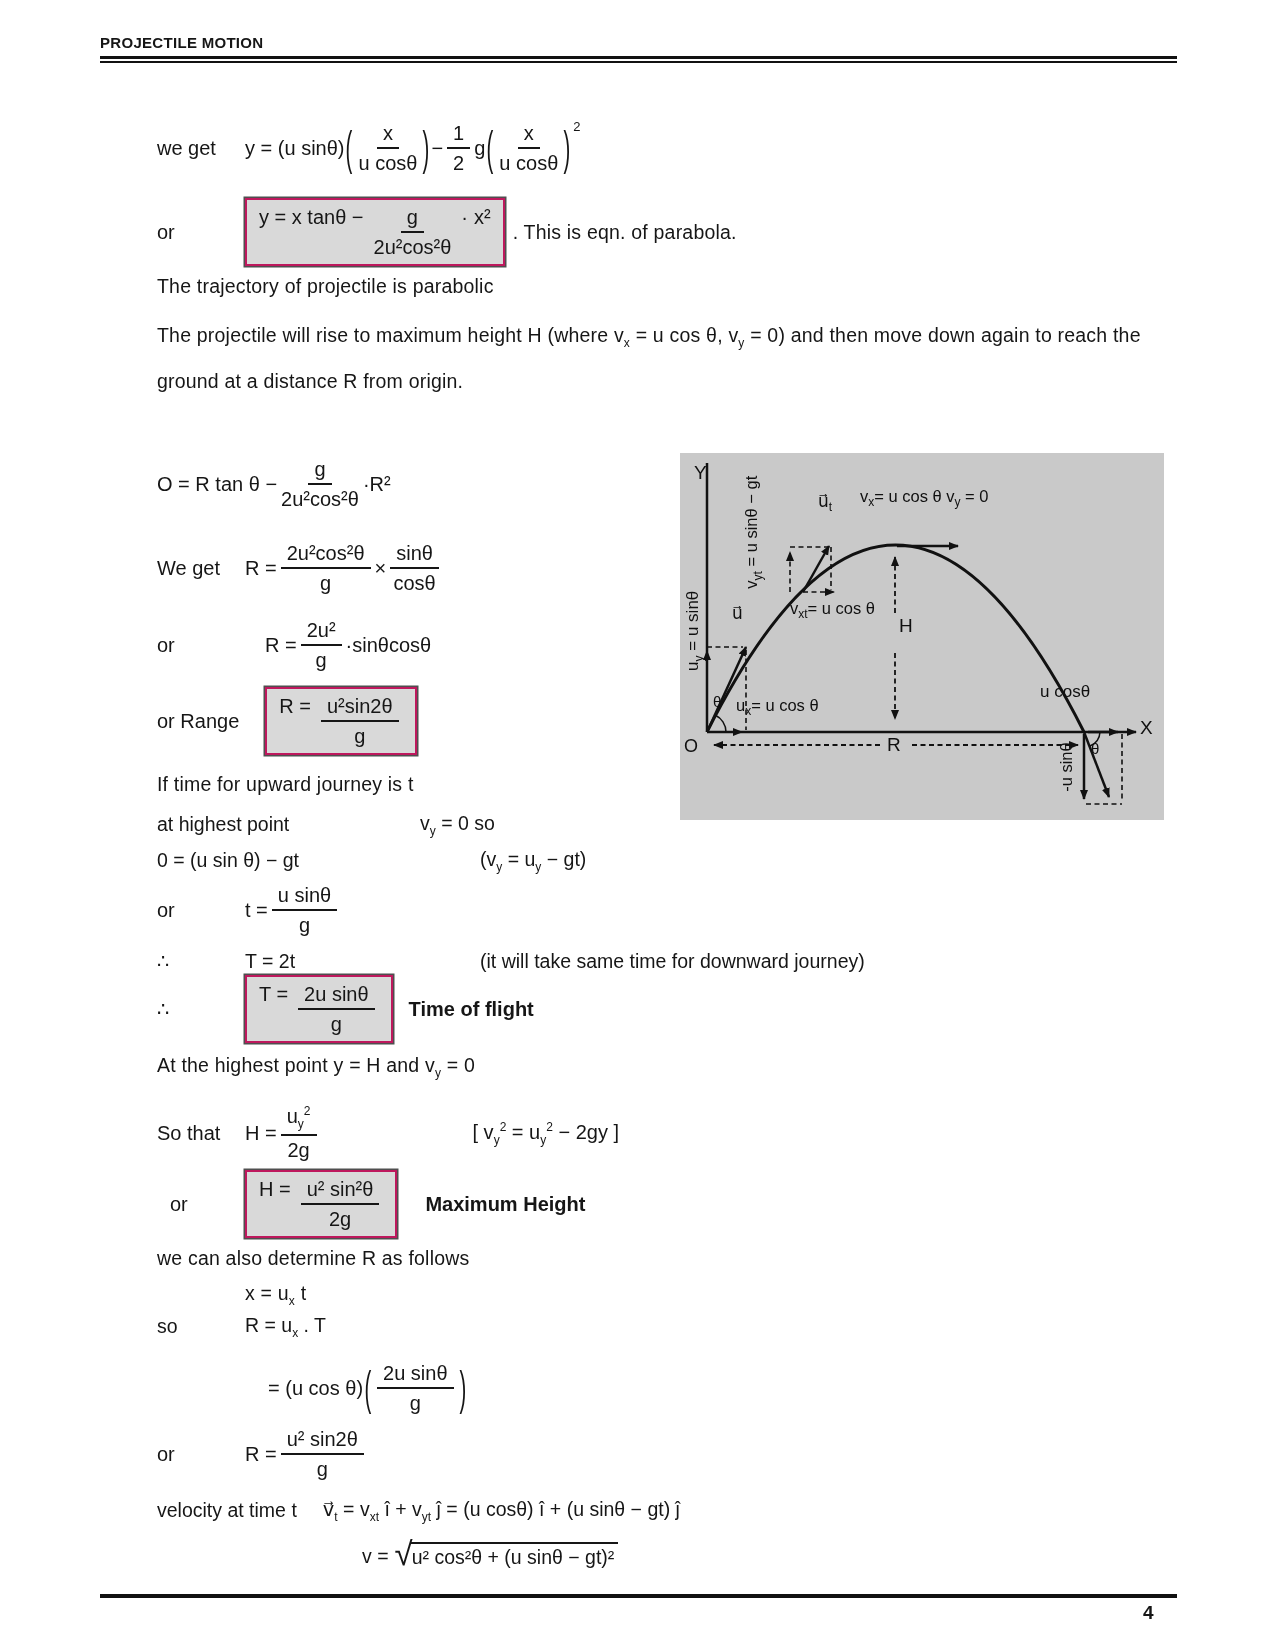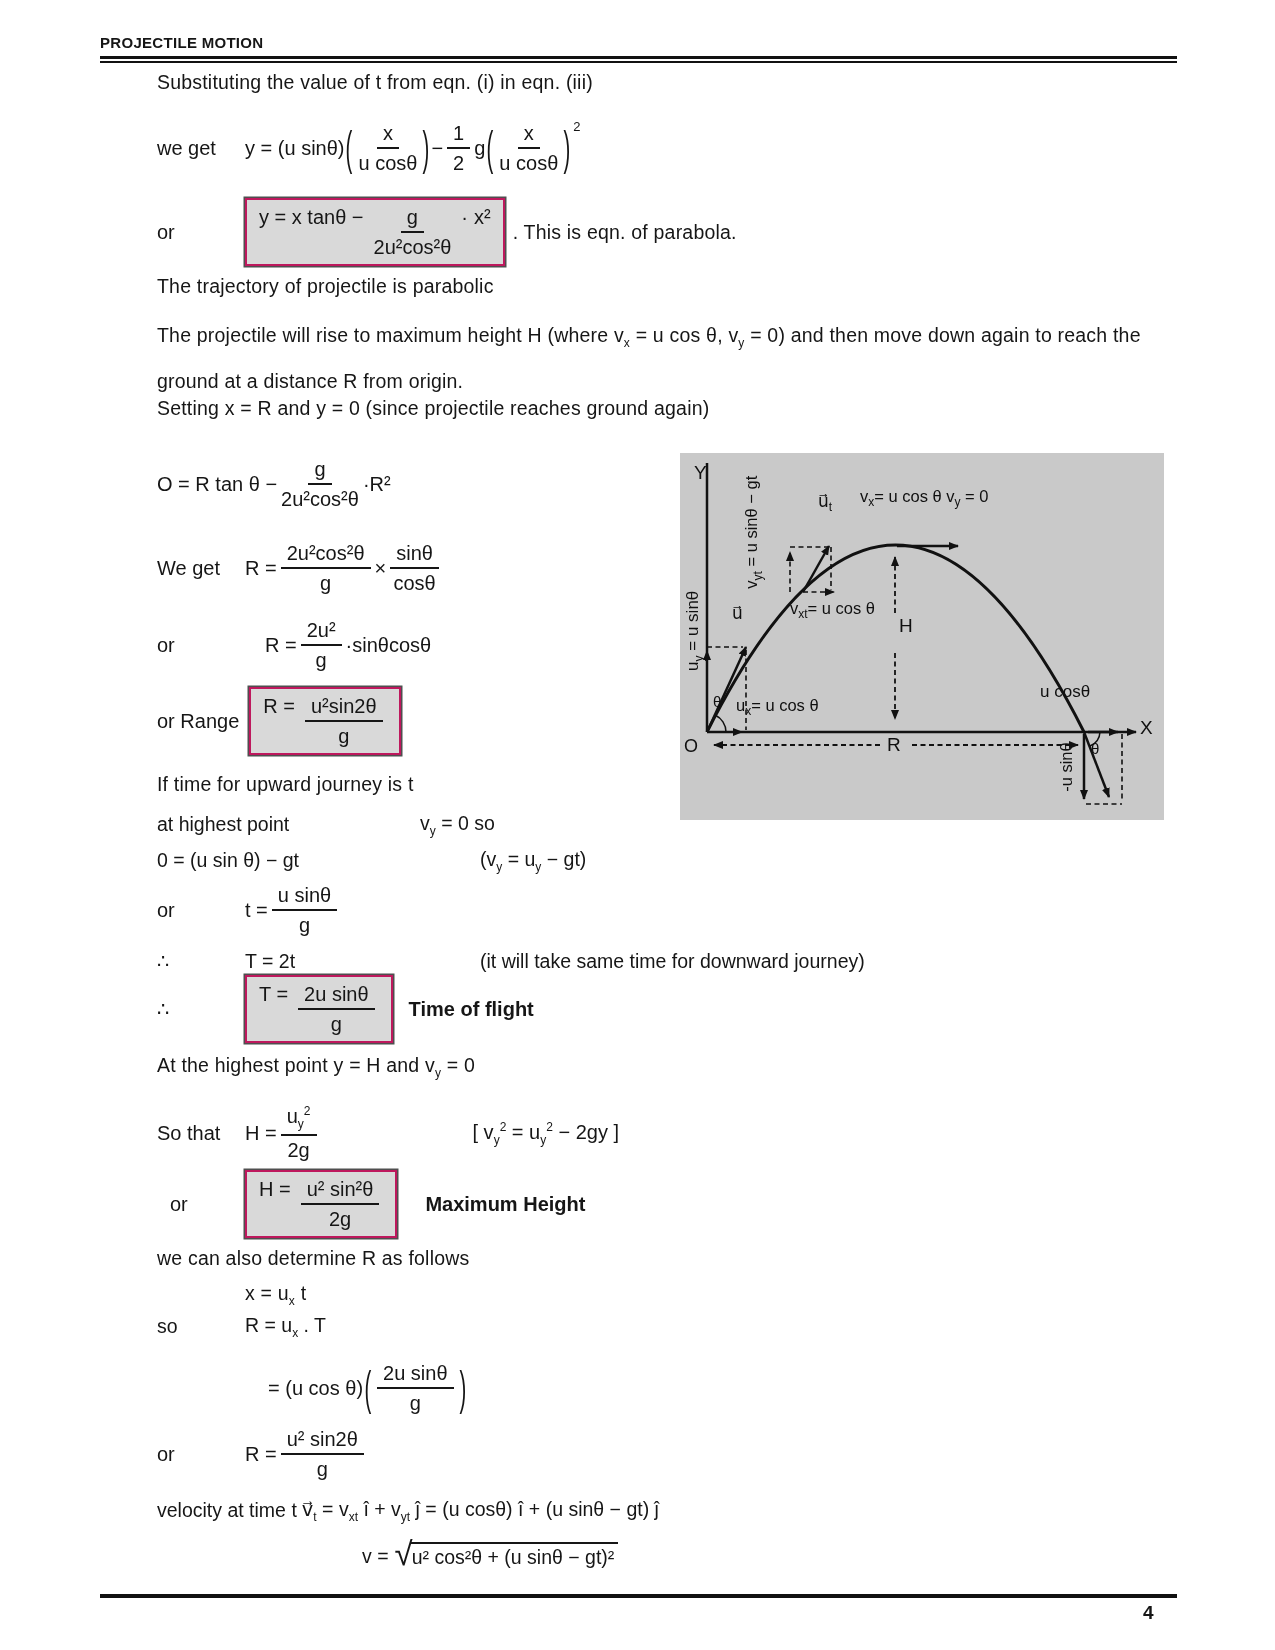--- a/index.html
+++ b/index.html
@@ -33,21 +33,20 @@
 </style>
 </head>
 <body>
 
 <div class="page">
 
   <div class="abs" style="left:100px;top:34px;font-size:15px;font-weight:bold;letter-spacing:.3px">PROJECTILE MOTION</div>
   <div class="abs rule" style="left:100px;top:56px;width:1077px;height:3px"></div>
   <div class="abs rule" style="left:100px;top:61px;width:1077px;height:1.5px"></div>
 
-  <div class="abs t" style="left:157px;top:71px">Substituting the value of  t  from eqn. (i) in eqn. (iii)</div>
 
   <div class="abs eq" style="left:157px;top:112px;height:72px">
     <span class="lbl88">we get</span>
     <span>y = (u sinθ)</span>
     <span class="bp">(</span>
     <span class="frac">
         <span class="num">x</span>
         <span class="den">u cosθ</span>
       </span>
     <span class="bp">)</span>
@@ -77,21 +76,20 @@
       <span>·</span>
       <span>x²</span>
     </span>
     <span class="t" style="margin-left:8px">. This is eqn. of parabola.</span>
   </div>
 
   <div class="abs t" style="left:157px;top:275px">The trajectory of projectile is parabolic</div>
 
   <div class="abs para" style="left:157px;top:316px;width:1018px">The projectile will rise to maximum height H (where v<sub>x</sub> = u cos θ, v<sub>y</sub> = 0) and then move down again to reach the ground at a distance R from origin.</div>
 
-  <div class="abs t" style="left:157px;top:397px">Setting   x = R  and      y = 0   (since projectile reaches ground again)</div>
 
   <div class="abs eq" style="left:157px;top:450px;height:68px">
     <span>O = R tan θ −</span>
     <span class="frac">
         <span class="num">g</span>
         <span class="den">2u²cos²θ</span>
       </span>
     <span>·</span>
     <span>R²</span>
   </div>
@@ -115,21 +113,21 @@
     <span>R =</span>
     <span class="frac">
         <span class="num">2u²</span>
         <span class="den">g</span>
       </span>
     <span>·</span>
     <span>sinθcosθ</span>
   </div>
 
   <div class="abs eq" style="left:157px;top:687px">
-    <span style="margin-right:10px">or Range</span>
+    <span style="margin-right:26px">or Range</span>
     <span class="eqbox">
       <span>R =</span>
       <span class="frac">
           <span class="num">u²sin2θ</span>
           <span class="den">g</span>
         </span>
     </span>
   </div>
 
   <div class="figure">
@@ -276,21 +274,21 @@
 
   <div class="abs eq" style="left:157px;top:1418px;height:72px">
     <span class="lbl88">or</span>
     <span>R =</span>
     <span class="frac">
         <span class="num">u² sin2θ</span>
         <span class="den">g</span>
       </span>
   </div>
 
-  <div class="abs eq" style="left:157px;top:1498px;font-size:19.5px;gap:5px">
+  <div class="abs eq" style="left:157px;top:1498px;font-size:19.5px;gap:26px">
     <span>velocity at time t</span>
     <span>v⃗<sub>t</sub> = v<sub>xt</sub> î + v<sub>yt</sub> ĵ = (u cosθ) î + (u sinθ − gt) ĵ</span>
   </div>
 
   <div class="abs eq" style="left:362px;top:1542px;font-size:19.5px">
     <span style="margin-right:6px">v =</span>
     <span class="sqrt">
       <span class="sign">√</span>
       <span class="rad">u² cos²θ + (u sinθ − gt)²</span>
     </span>

